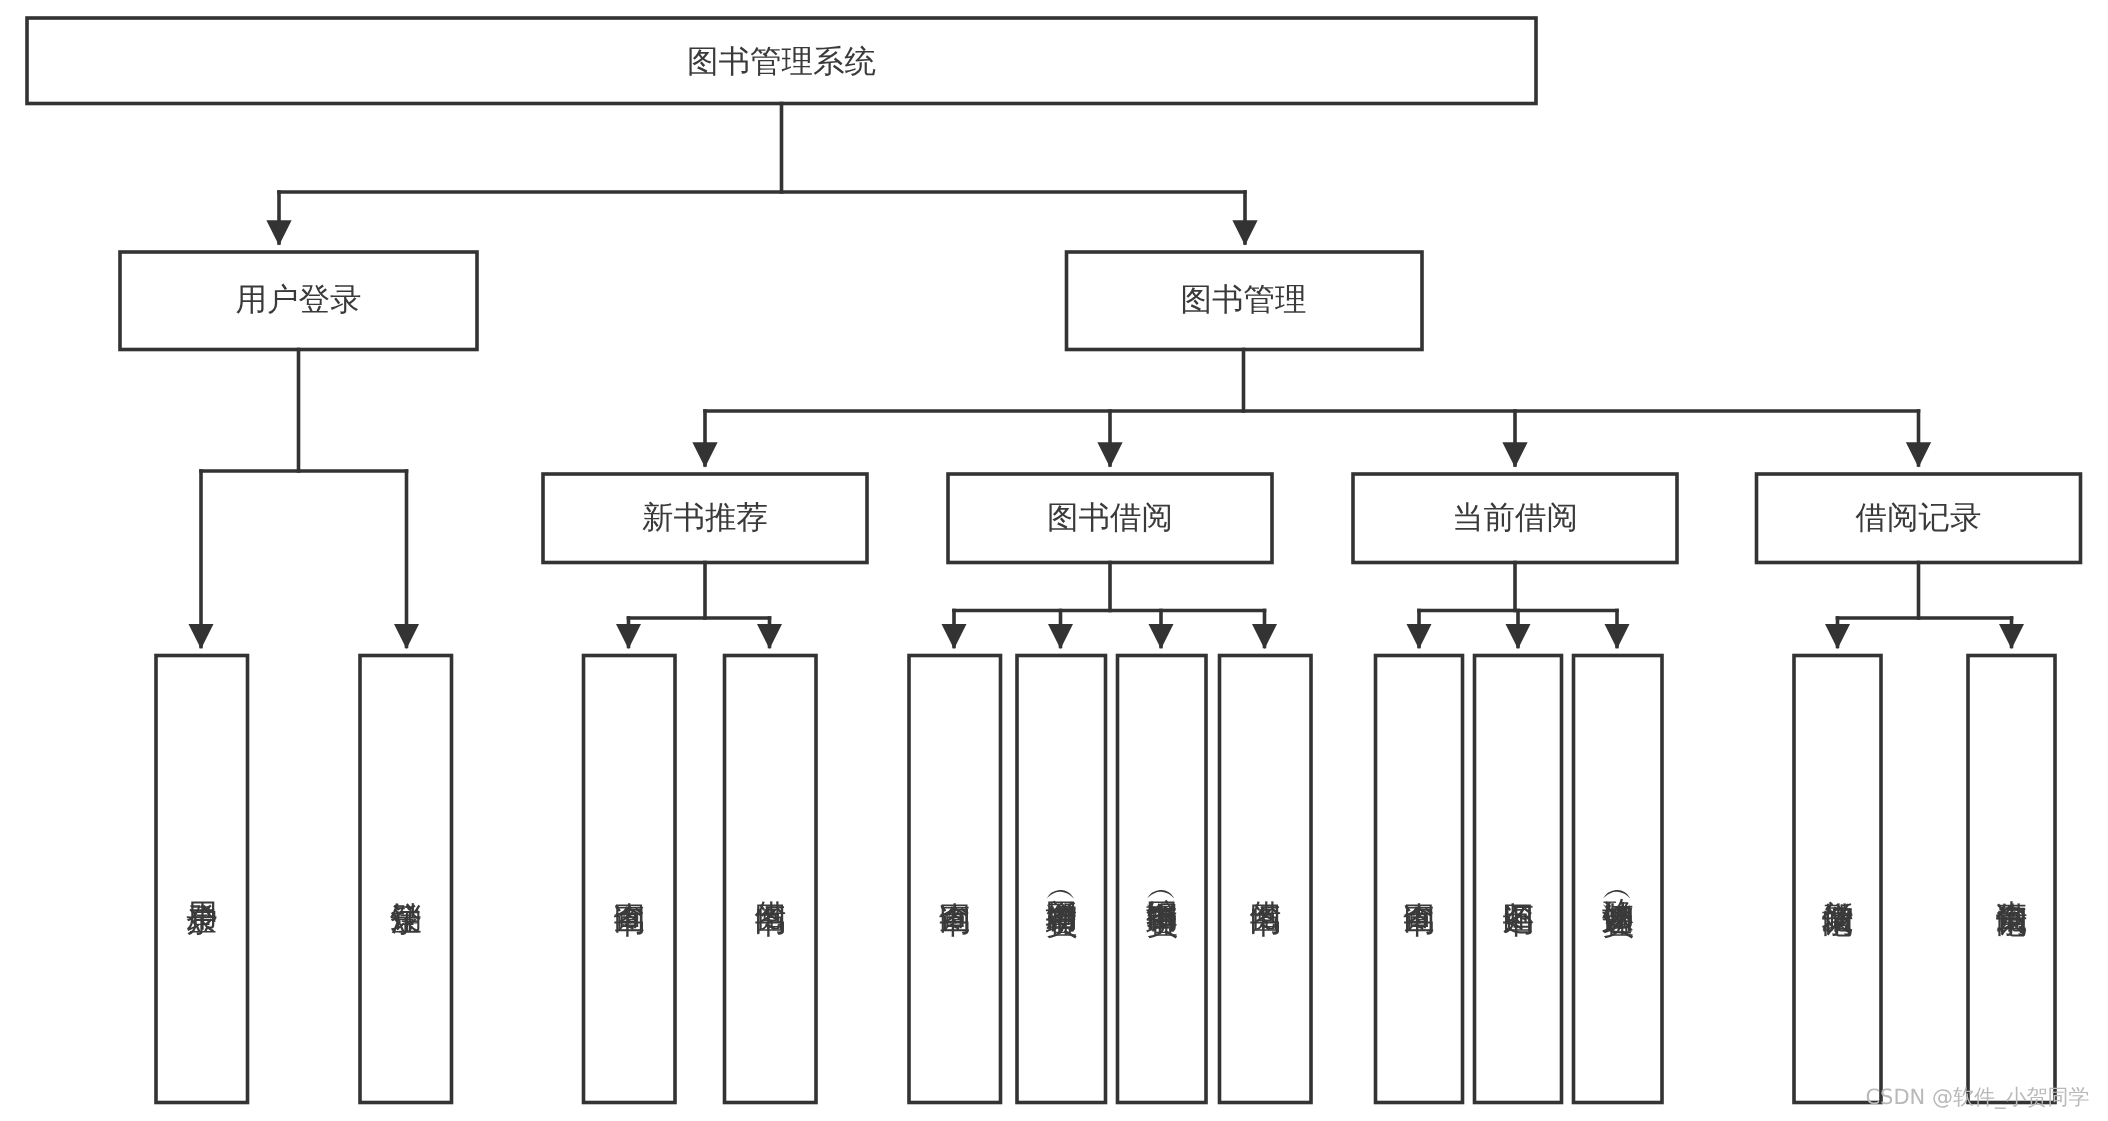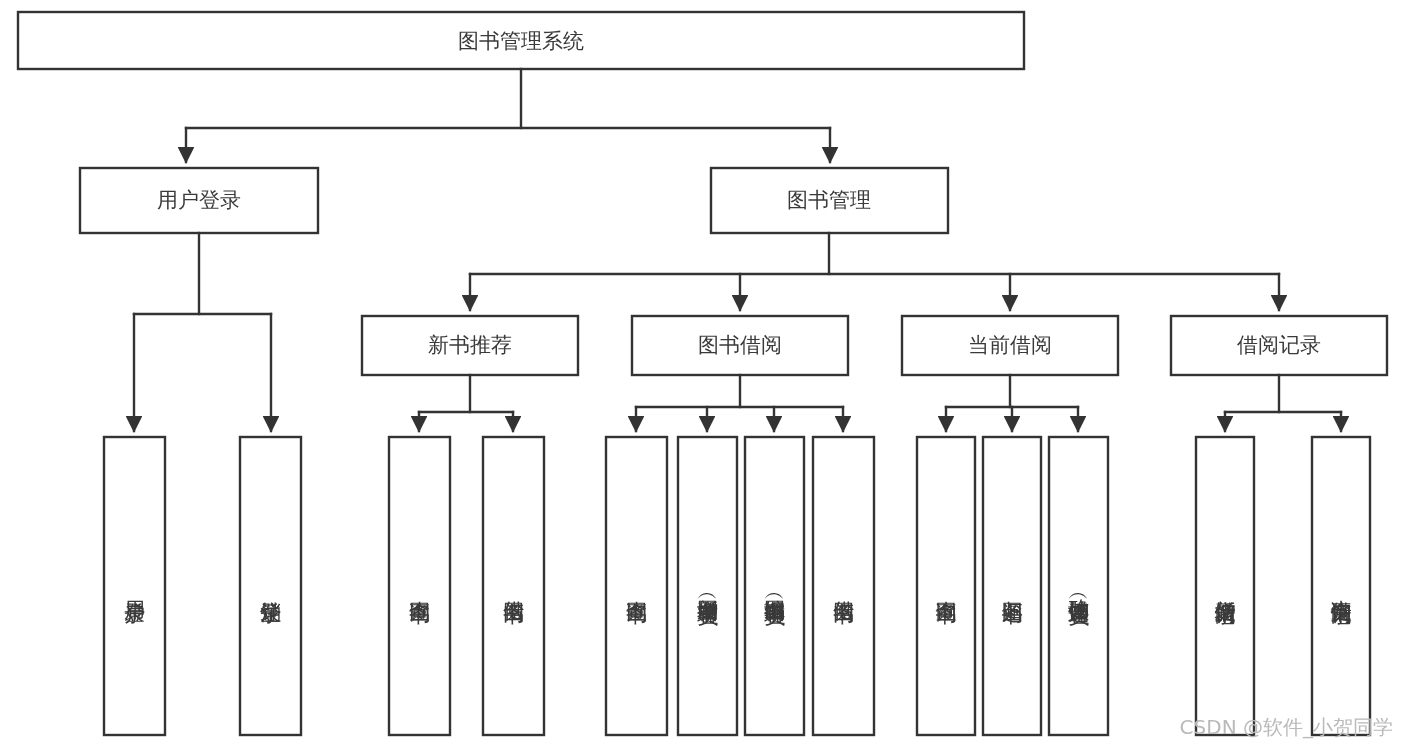--- a/index.html
+++ b/index.html
@@ -62,21 +62,21 @@
     letter-spacing: 1px;
     white-space: nowrap;
     pointer-events: none;
     text-align: center;
   }
   .watermark {
     position: absolute;
     right: 12px;
     bottom: 6px;
     font-family: "DejaVu Sans", "Liberation Sans", sans-serif;
-    font-size: 20px;
+    font-size: 14px;
     color: #b9b9b9;
     white-space: nowrap;
   }
 </style>
 </head>
 <body>
 
 <div id="diagram-root">
 
   <svg class="flow" viewBox="0 0 1405 747">

